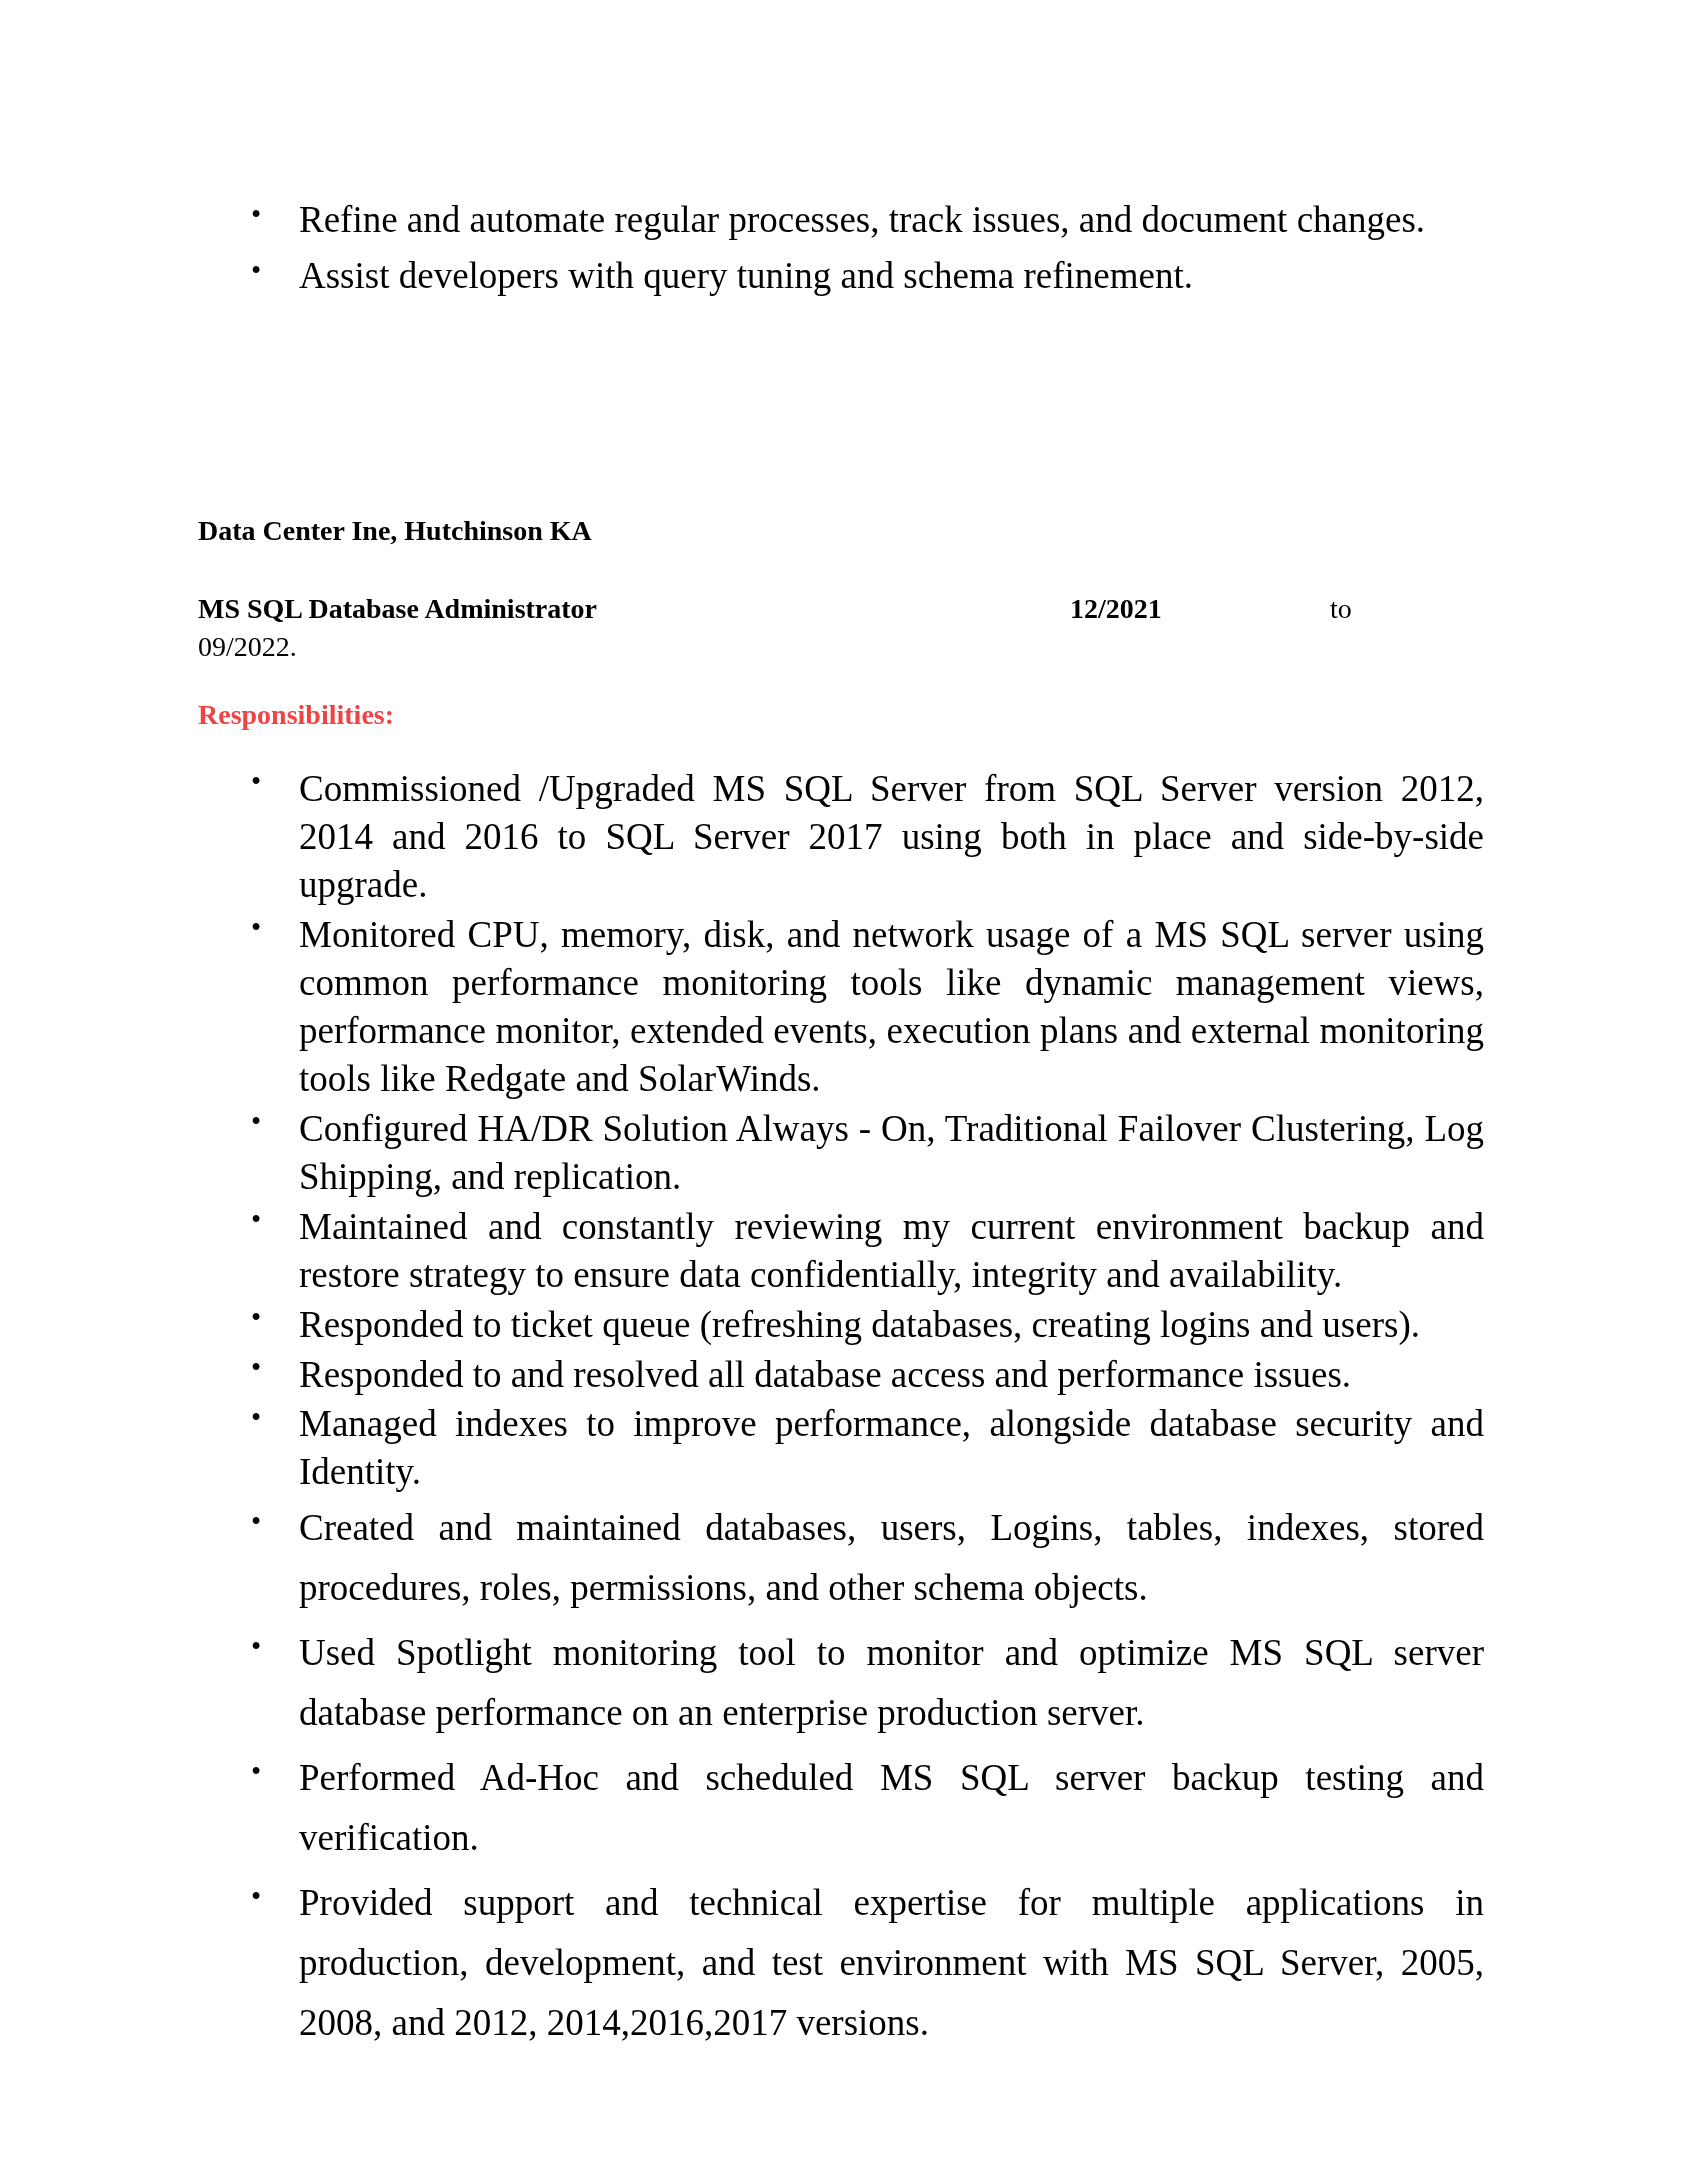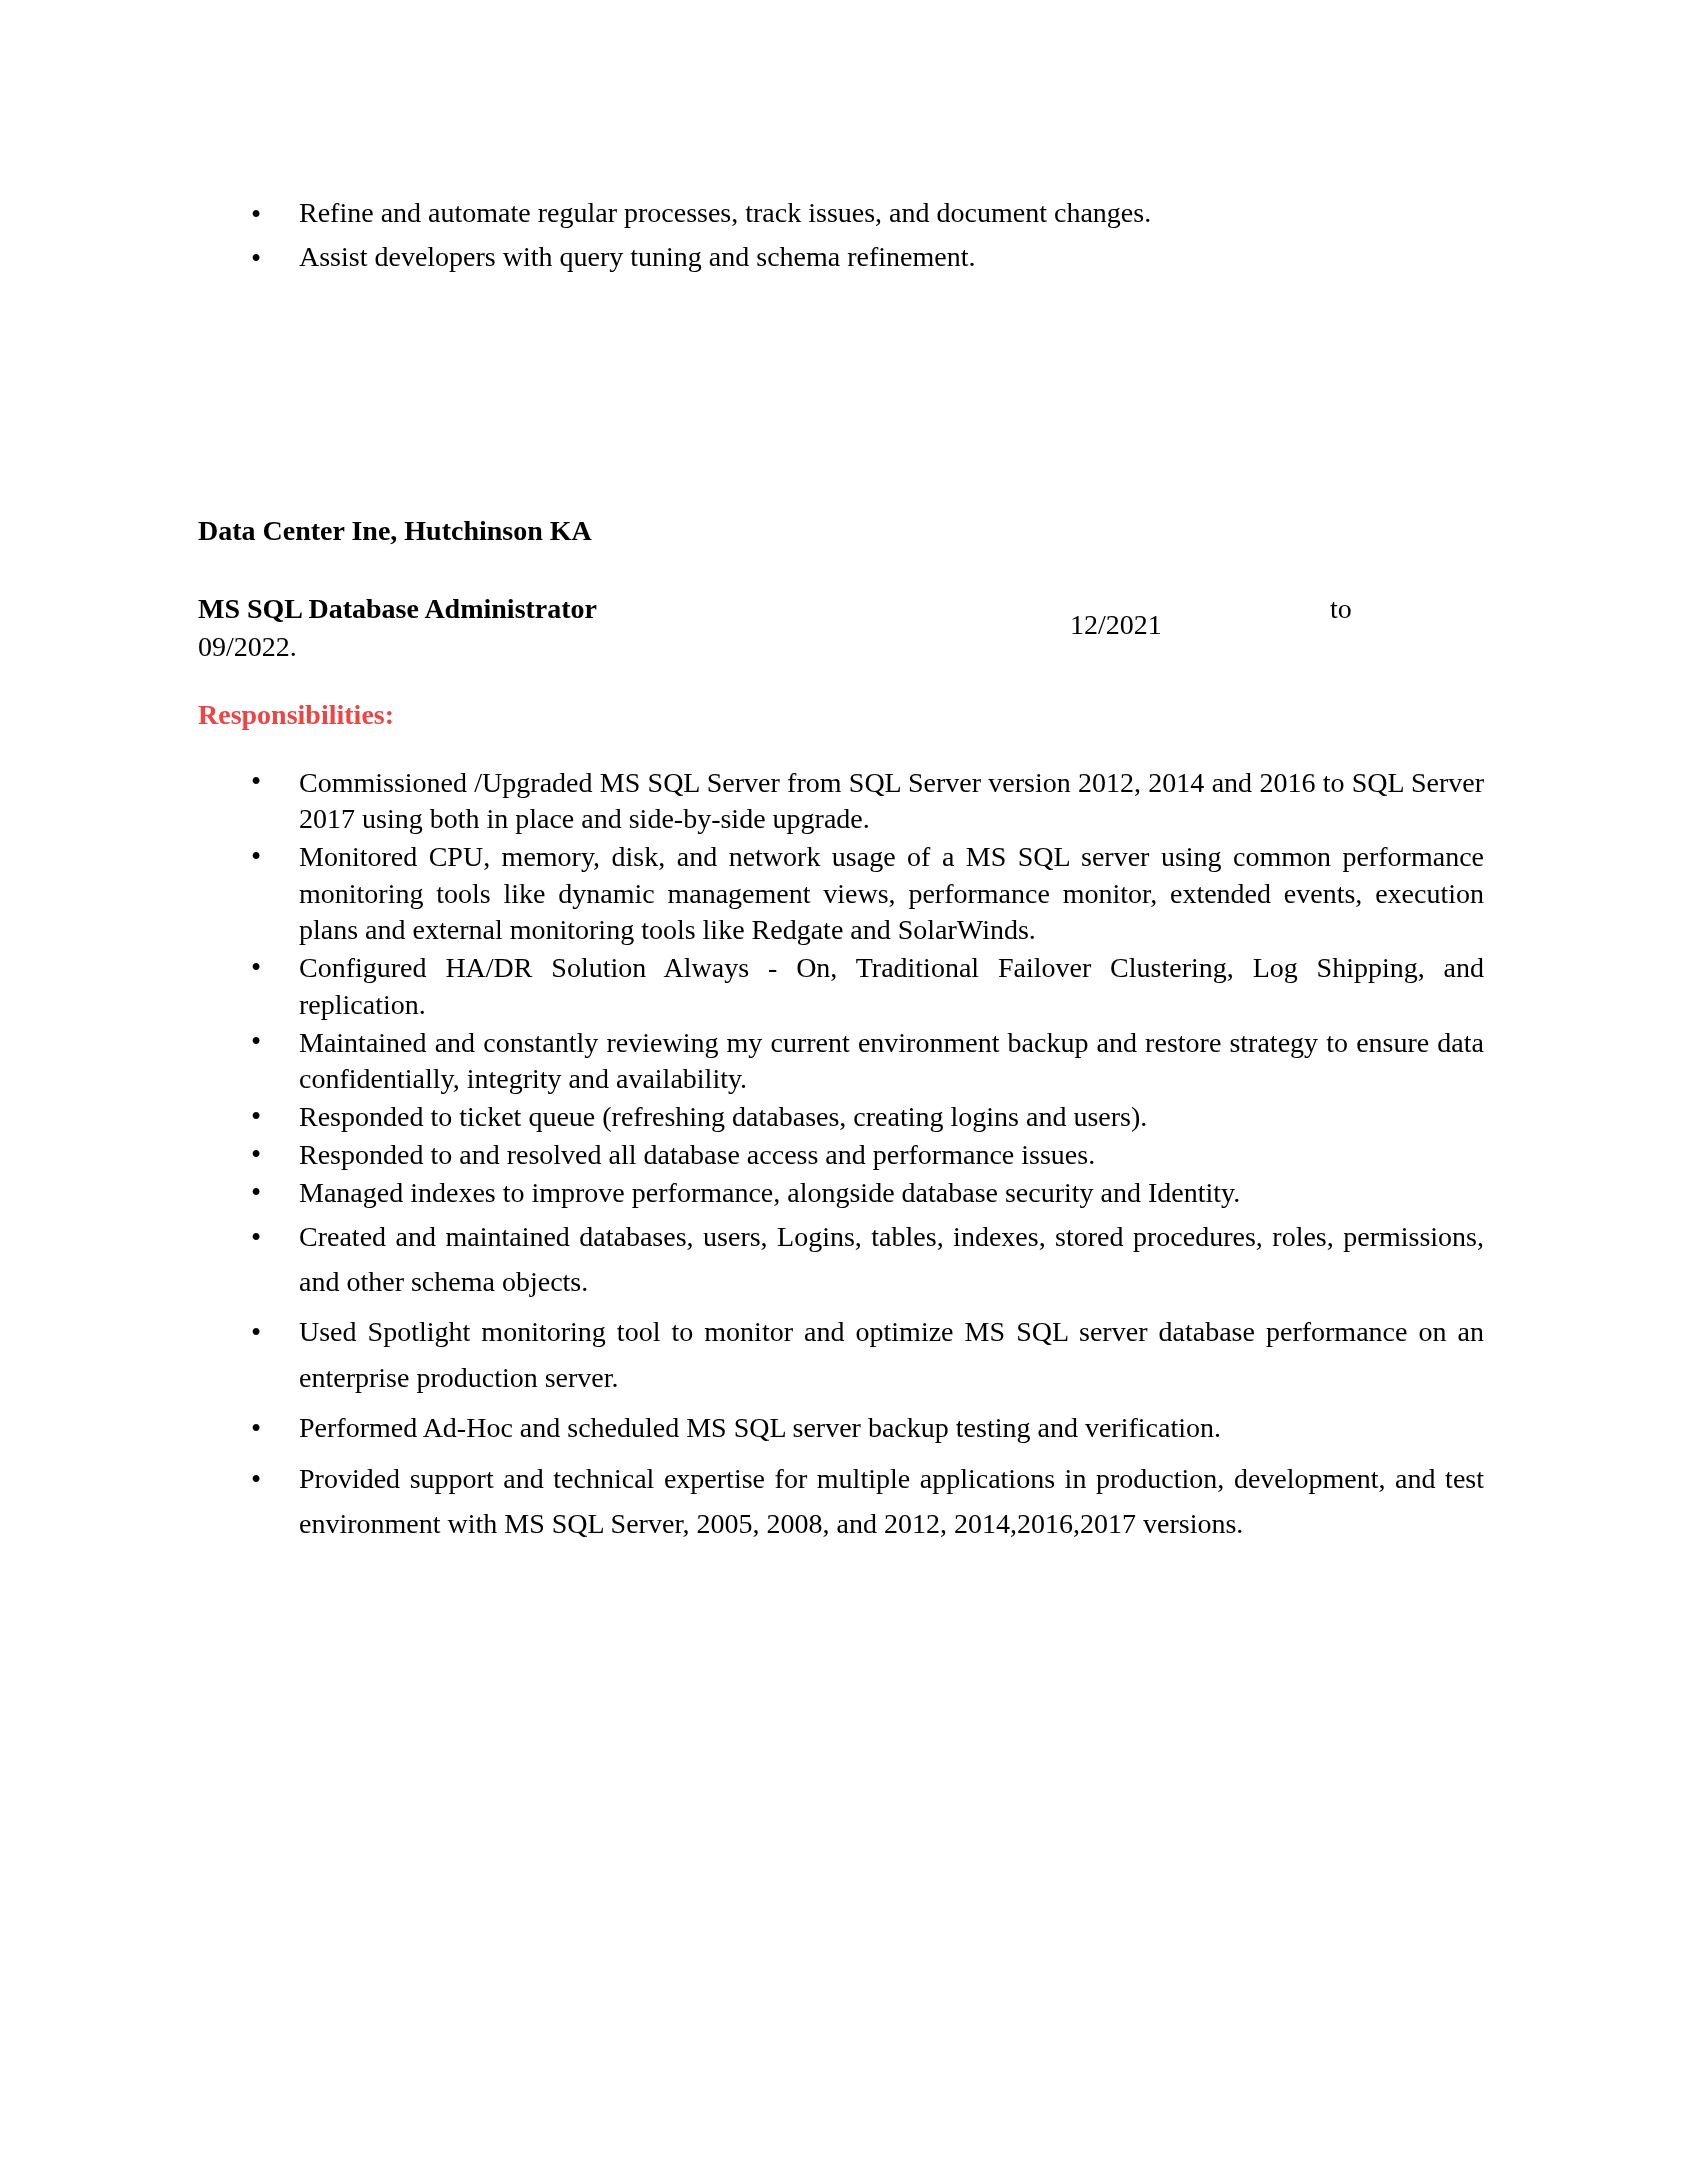--- a/index.html
+++ b/index.html
@@ -29,21 +29,21 @@
 
   
   ul.bullets {
     list-style: none;
     margin: 0;
     padding: 0;
   }
   ul.bullets > li {
     position: relative;
     padding-left: 101px;
-    font-size: 28px;
+    font-size: 37px;
     line-height: 1.30;
     margin: 0 0 1.7px 0;
   }
   ul.bullets > li::before {
     content: "\2022";
     position: absolute;
     left: 53px;
     top: -1.7px;
     font-size: 29px;
     line-height: 1.30;
@@ -89,22 +89,22 @@
     font-size: 28px;
     line-height: 1.34;
     position: relative;
   }
   .role-title {
     font-weight: bold;
   }
   .role-date-start {
     position: absolute;
     left: 872px;
-    top: 16px;
-    font-weight: normal;
+    top: 0;
+    font-weight: bold;
   }
   .role-date-sep {
     position: absolute;
     left: 1132px;
     top: 0;
     font-weight: normal;
   }
   .role-date-end {
     display: block;
     font-weight: normal;

